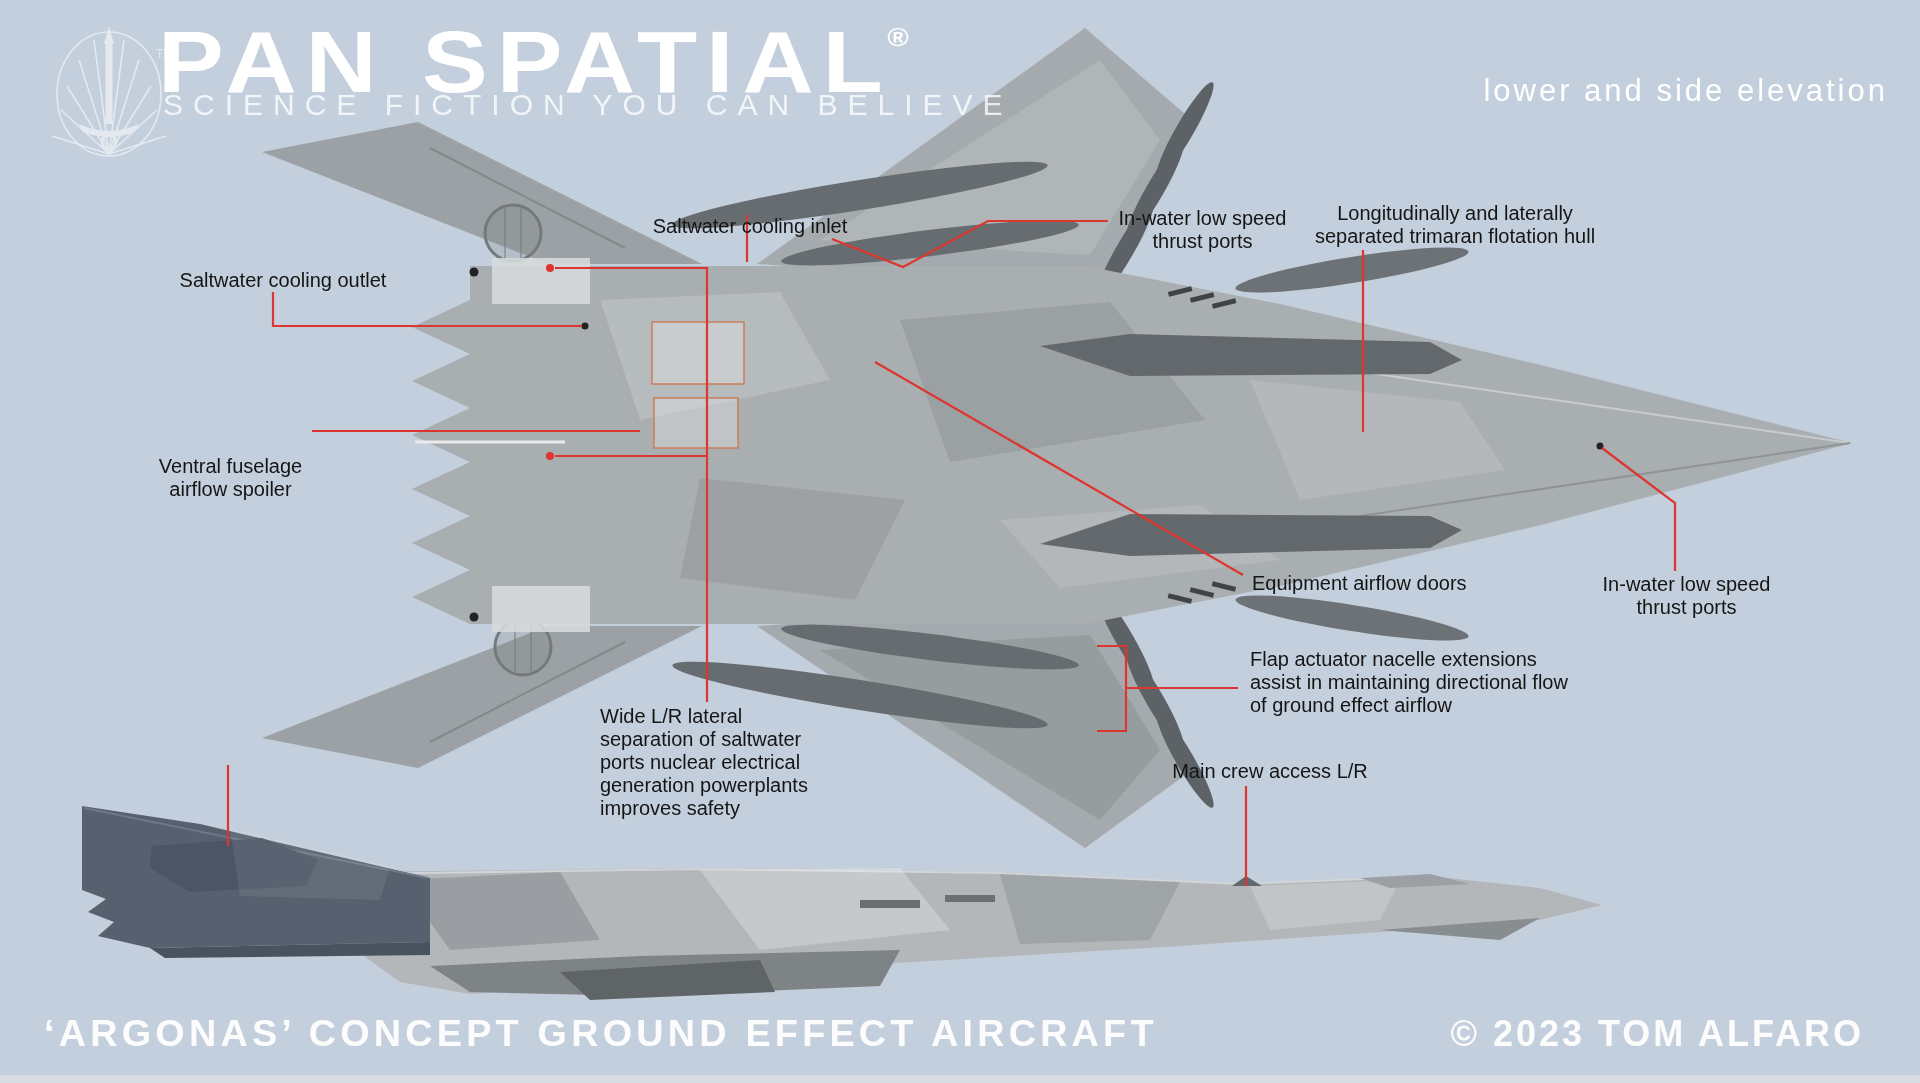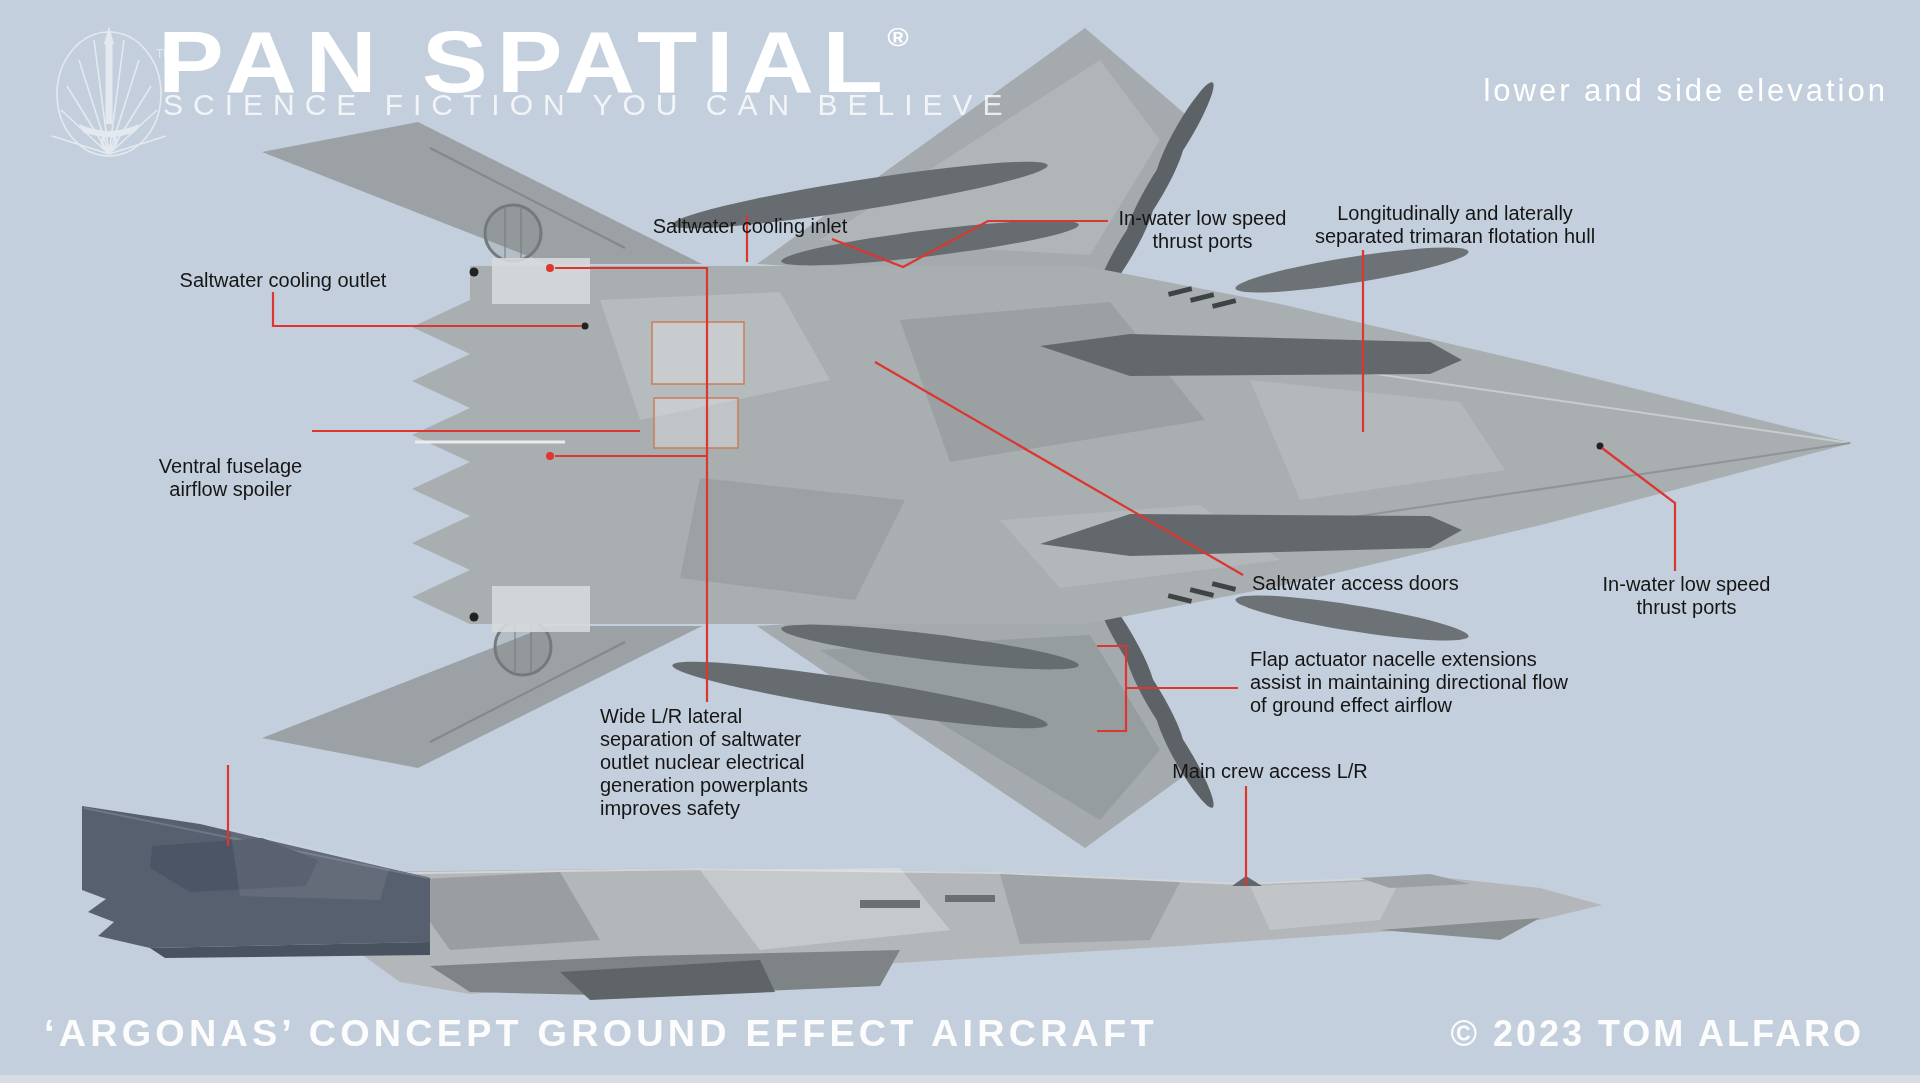--- a/index.html
+++ b/index.html
@@ -217,35 +217,35 @@
     <div class="ln">separated trimaran flotation hull</div>
   </div>
   <div class="ann center" id="ann-outlet">
     <div class="ln">Saltwater cooling outlet</div>
   </div>
   <div class="ann center" id="ann-ventral">
     <div class="ln">Ventral fuselage</div>
     <div class="ln">airflow spoiler</div>
   </div>
   <div class="ann" id="ann-equipment">
-    <div class="ln">Saltwater access doors</div>
+    <div class="ln">Equipment airflow doors</div>
   </div>
   <div class="ann center" id="ann-inwater-right">
     <div class="ln">In-water low speed</div>
     <div class="ln">thrust ports</div>
   </div>
   <div class="ann" id="ann-flap">
     <div class="ln">Flap actuator nacelle extensions</div>
     <div class="ln">assist in maintaining directional flow</div>
     <div class="ln">of ground effect airflow</div>
   </div>
   <div class="ann" id="ann-wide">
     <div class="ln">Wide L/R lateral</div>
     <div class="ln">separation of saltwater</div>
-    <div class="ln">outlet nuclear electrical</div>
+    <div class="ln">ports nuclear electrical</div>
     <div class="ln">generation powerplants</div>
     <div class="ln">improves safety</div>
   </div>
   <div class="ann center" id="ann-crew">
     <div class="ln">Main crew access L/R</div>
   </div>
 
   <div id="footer-title">‘ARGONAS’ CONCEPT GROUND EFFECT AIRCRAFT</div>
   <div id="footer-credit">© 2023 TOM ALFARO</div>
   <div id="footer-strip"></div>

